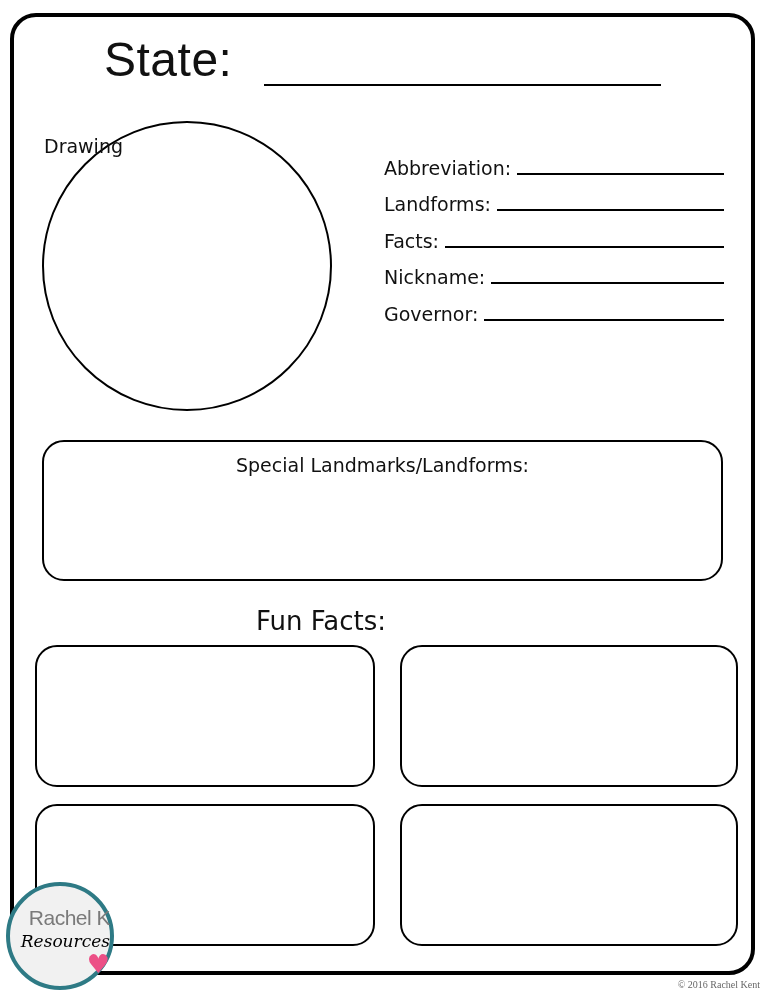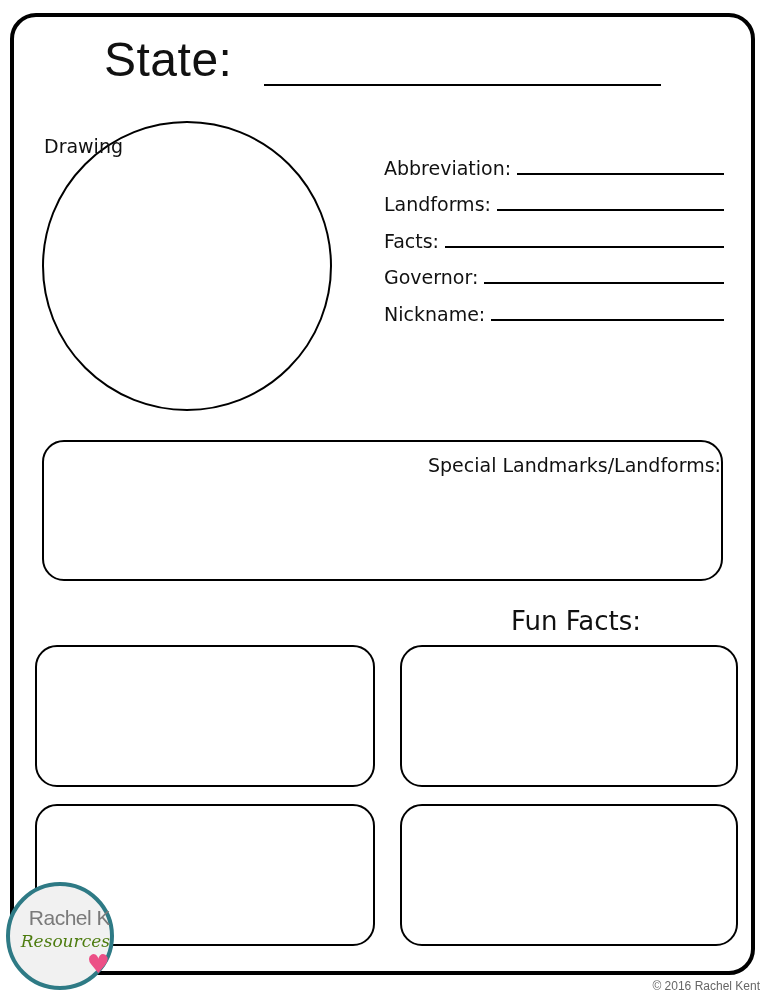--- a/index.html
+++ b/index.html
@@ -36,26 +36,26 @@
     .field .label { padding-bottom: 2px; }
     .field .blank {
       flex: 1; border-bottom: 2px solid #000; margin-left: 6px; margin-bottom: 6px; height: 0;
     }
 
     .landmarks-box {
       position: absolute; left: 42px; top: 440px; width: 681px; height: 141px;
       border: 2px solid #000; border-radius: 22px; box-sizing: border-box;
     }
     .landmarks-label {
-      position: absolute; left: 0; right: 0; top: 12px; text-align: right;
+      position: absolute; left: 0; right: 0; top: 12px; text-align: center;
       font-size: 19px;
     }
 
     .funfacts-title {
-      position: absolute; left: 17px; width: 624px; top: 604px; text-align: right;
+      position: absolute; left: 9px; width: 624px; top: 604px; text-align: center;
       font-size: 26px; line-height: 34px;
     }
 
     .fact-box {
       position: absolute; border: 2px solid #000; border-radius: 22px; box-sizing: border-box;
       width: 340px; height: 142px;
     }
     .fact-1 { left: 35px; top: 645px; }
     .fact-2 { left: 400px; top: 645px; width: 338px; }
     .fact-3 { left: 35px; top: 804px; }
@@ -65,30 +65,30 @@
       position: absolute; left: 6px; top: 882px; width: 108px; height: 108px;
       border: 4px solid #2e7a85; border-radius: 50%; background: #f1f1f1; box-sizing: border-box;
       text-align: right;
     }
     .logo-name {
       position: absolute; left: 0; right: 0; top: 20px;
       font-family: "Liberation Sans", sans-serif; font-size: 21px; color: #7a7a7a; letter-spacing: -0.5px;
     }
     .logo-resources {
       position: absolute; left: 0; right: 0; top: 45px;
-      font-family: "DejaVu Serif", serif; font-style: italic; font-size: 17px; color: #4d7c0f;
+      font-family: "DejaVu Serif", serif; font-style: italic; font-size: 17px; color: #000000;
     }
     .logo-heart {
       position: absolute; left: 0; right: 0; top: 64px;
       font-size: 26px; line-height: 28px; color: #ec4f86;
     }
 
     .copyright {
-      position: absolute; right: 8px; top: 979px; font-size: 12px; color: #666;
-      font-family: Liberation Sans, sans-serif;
+      position: absolute; right: 8px; top: 979px; font-size: 10px; color: #666;
+      font-family: Liberation Serif, serif;
     }
   </style>
 </head>
 <body>
 
 <div class="page-frame"></div>
 
 <div class="state-title">State:</div>
 <div class="state-line"></div>
 
@@ -103,25 +103,25 @@
   </div>
   <div class="field">
     <span class="label">Landforms:</span>
     <span class="blank"></span>
   </div>
   <div class="field">
     <span class="label">Facts:</span>
     <span class="blank"></span>
   </div>
   <div class="field">
-    <span class="label">Governor:</span>
+    <span class="label">Nickname:</span>
     <span class="blank"></span>
   </div>
   <div class="field">
-    <span class="label">Nickname:</span>
+    <span class="label">Governor:</span>
     <span class="blank"></span>
   </div>
 </div>
 
 <div class="landmarks-box">
   <div class="landmarks-label">Special Landmarks/Landforms:</div>
 </div>
 
 <div class="funfacts-title">Fun Facts:</div>
 

